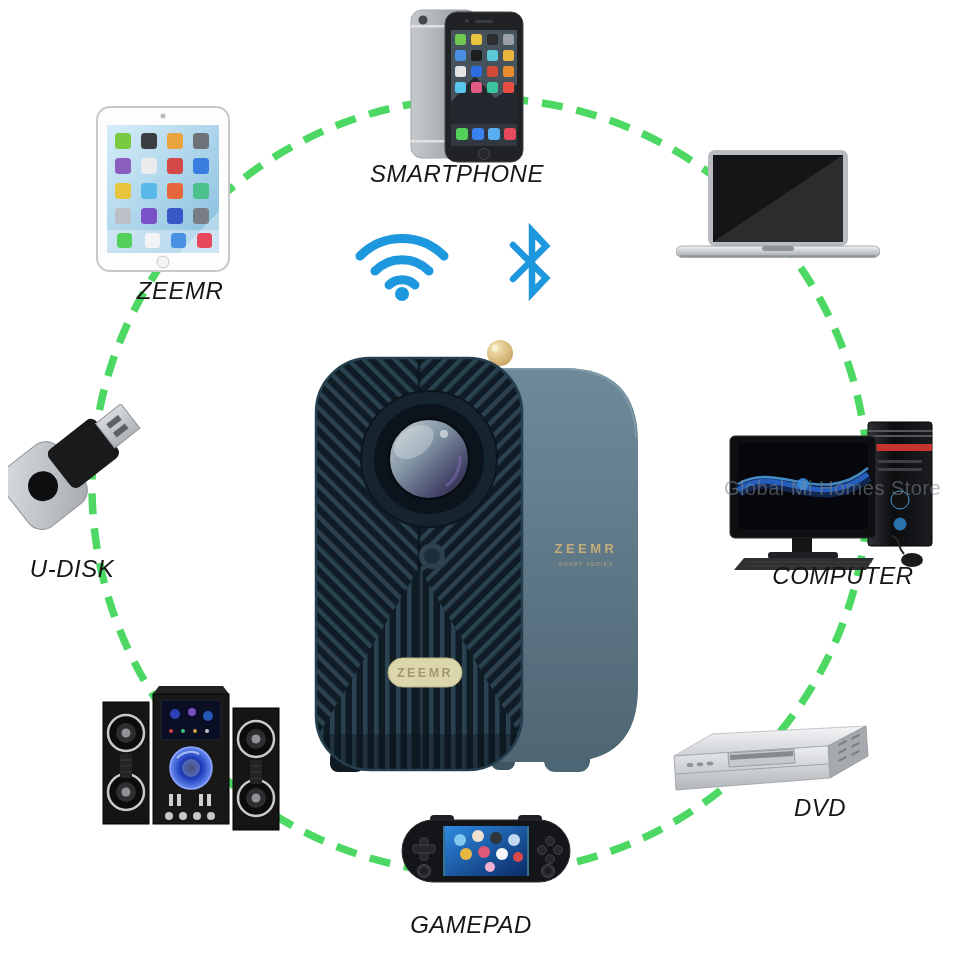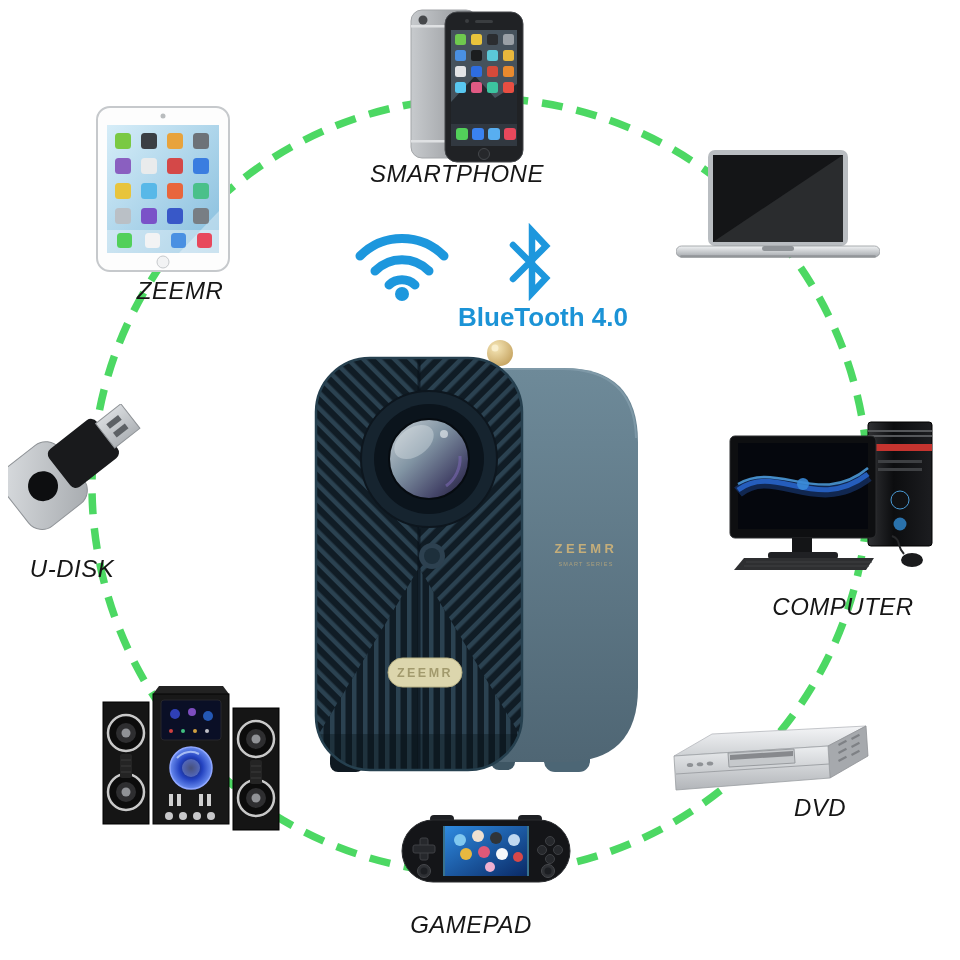--- a/index.html
+++ b/index.html
@@ -29,21 +29,20 @@
       <path d="M8 32 A 59 59 0 0 1 92 32"></path>
       <path d="M23 47 A 38 38 0 0 1 77 47"></path>
       <path d="M37 61 A 19 19 0 0 1 63 61"></path>
     </g>
     <circle cx="50" cy="70" r="7" fill="#1d97dd"></circle>
   </svg>
 
   <svg class="abs" style="left:506px;top:222px" width="52" height="80" viewBox="0 0 52 80">
     <path d="M7 57 L40 24 L26 9 L26 71 L40 56 L7 23" fill="none" stroke="#1d97dd" stroke-width="6.5" stroke-linecap="round" stroke-linejoin="miter"></path>
   </svg>
-  <div class="bt-text" style="left:543px;top:302px">BlueTooth 4.0</div>
 
   <svg class="abs" style="left:405px;top:4px" width="120" height="160" viewBox="0 0 120 160">
     <defs>
       <linearGradient id="pback" x1="0" y1="0" x2="1" y2="0">
         <stop offset="0" stop-color="#c7cacd"></stop>
           <stop offset="1" stop-color="#8d9094"></stop>
       </linearGradient>
     </defs>
     <rect x="6" y="6" width="66" height="148" rx="11" fill="url(#pback)" stroke="#a2a5a8"></rect>
     <rect x="6" y="21" width="66" height="2.5" fill="#dfe1e3"></rect>
@@ -179,21 +178,22 @@
     <path d="M22 64 C 62 40, 104 88, 152 48" stroke="#4fa0e0" stroke-width="2.5" fill="none" opacity="0.85"></path>
     <circle cx="87" cy="64" r="6" fill="#3a8ad8" opacity="0.9"></circle>
     <rect x="76" y="118" width="20" height="16" fill="#141517"></rect>
     <rect x="52" y="132" width="70" height="7" rx="3" fill="#202124"></rect>
     <polygon points="28,138 158,138 150,150 18,150" fill="#2e2f31"></polygon>
     <line x1="30" y1="142" x2="156" y2="142" stroke="#3f4143"></line>
     <line x1="28" y1="146" x2="153" y2="146" stroke="#3f4143"></line>
     <ellipse cx="196" cy="140" rx="11" ry="7" fill="#1a1b1d"></ellipse>
     <path d="M188 134 C 180 126, 186 120, 176 116" stroke="#27282a" stroke-width="2" fill="none"></path>
   </svg>
-  <div class="label" style="left:843px;top:593px">COMPUTER</div>
+  <div class="watermark" style="left:724px;top:477px">Global Mi Homes Store</div>
+  <div class="label" style="left:843px;top:562px">COMPUTER</div>
 
   <svg class="abs" style="left:95px;top:686px" width="192" height="146" viewBox="0 0 192 146">
     <defs>
       <radialGradient id="knob" cx="0.5" cy="0.5" r="0.5">
         <stop offset="0" stop-color="#0c1440"></stop>
           <stop offset="0.55" stop-color="#2342c0"></stop>
           <stop offset="1" stop-color="#6b8ef0"></stop>
       </radialGradient>
     </defs>
 

